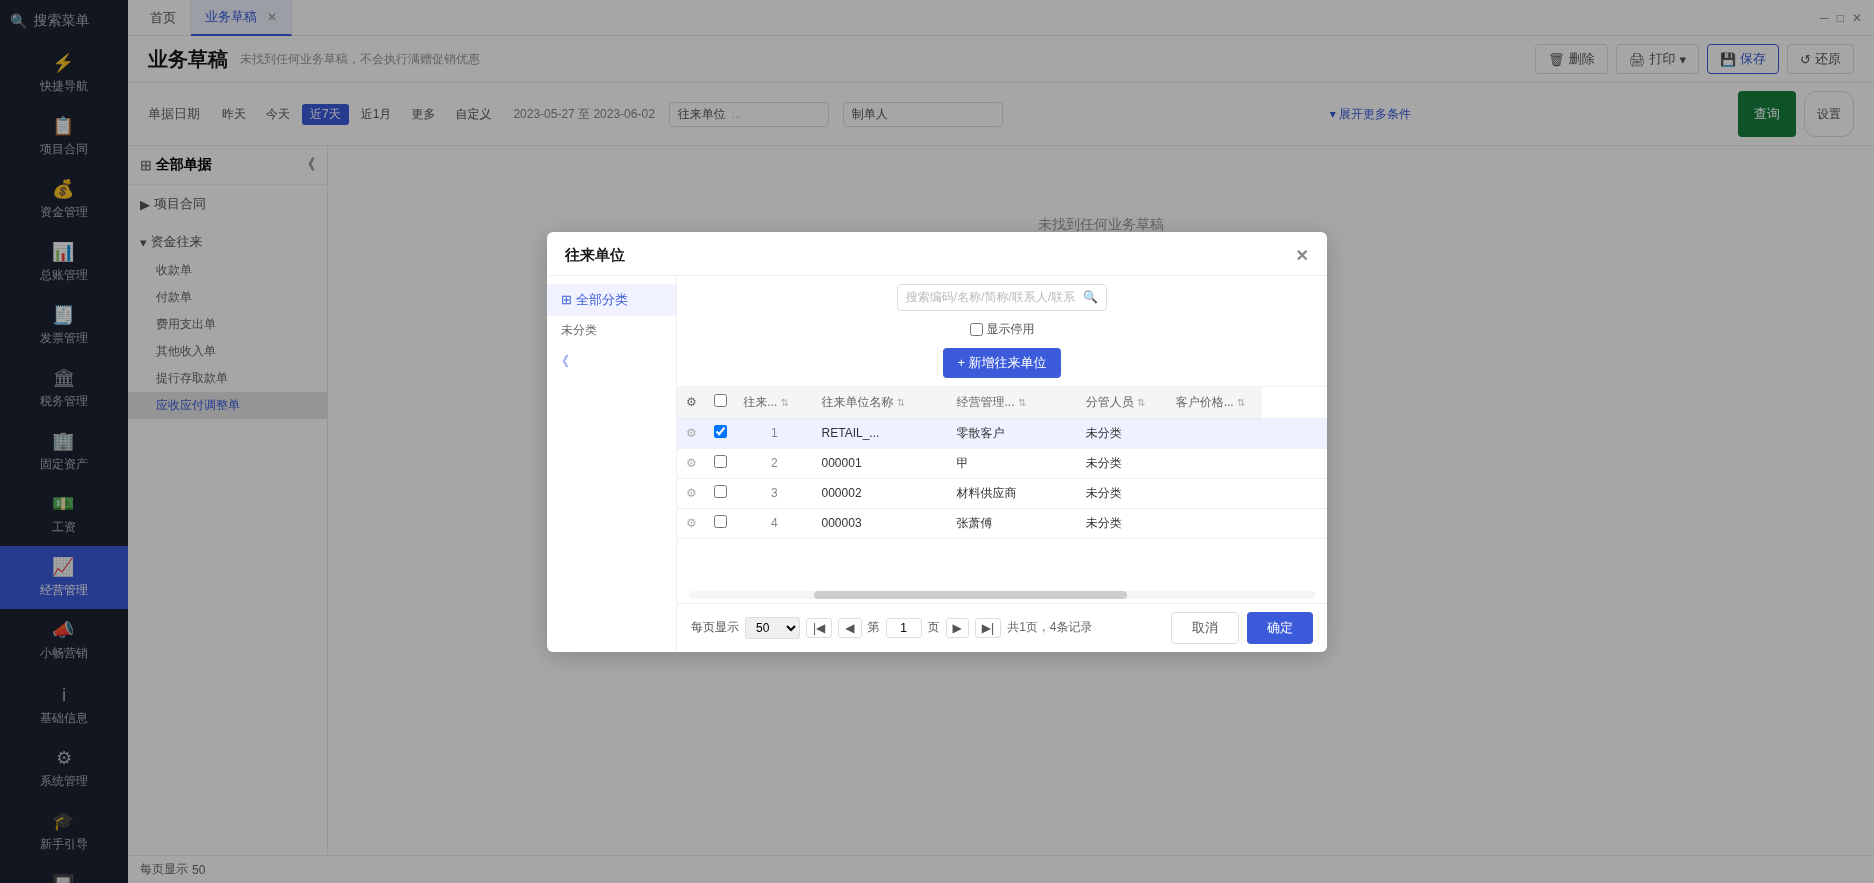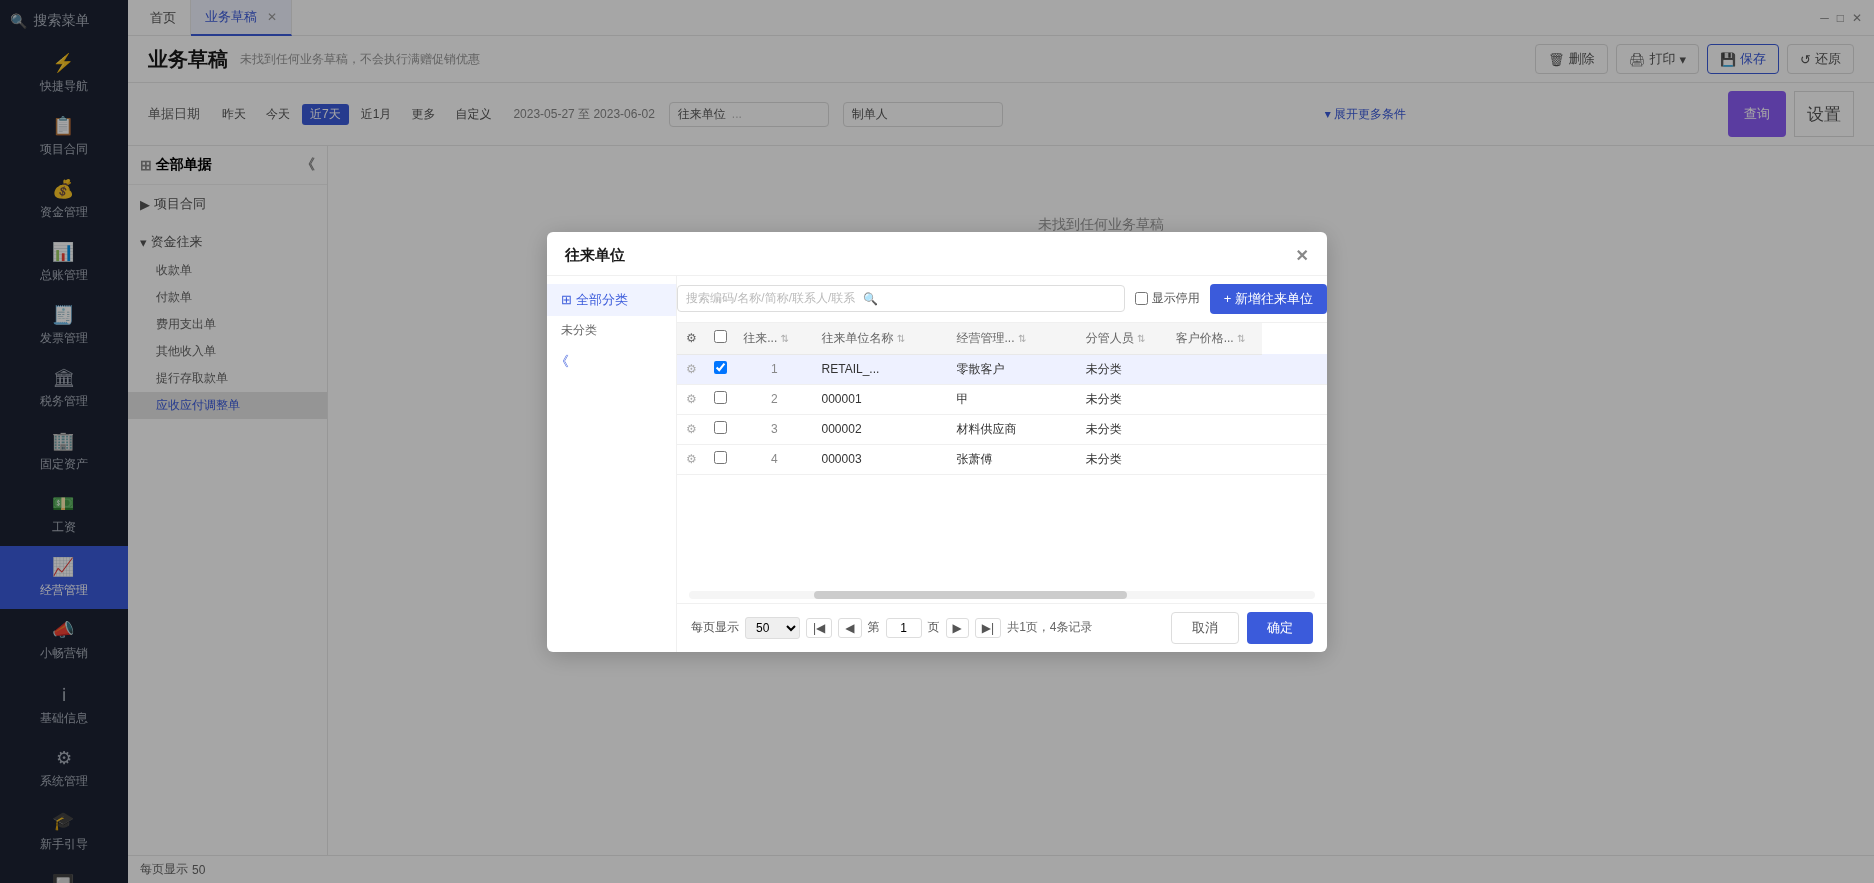--- a/index.html
+++ b/index.html
@@ -84,22 +84,22 @@
     }
     .page-title { font-size: 20px; font-weight: bold; color: #1a1a1a; }
     .page-subtitle { font-size: 12px; color: #999; }
     .header-actions { margin-left: auto; display: flex; gap: 8px; align-items: center; }
     .btn-action {
       display: flex; align-items: center; gap: 4px;
       padding: 5px 12px; border: 1px solid #ddd; border-radius: 4px;
       background: #fff; cursor: pointer; font-size: 13px; color: #555;
     }
     .btn-save { background: #fff; border: 1px solid #3b5bdb; color: #3b5bdb; }
-    .btn-query { background: #8b5cf6; color: #fff; border: none; padding: 14px 16px; border-radius: 4px; font-size: 13px; cursor: pointer; }
-    .btn-settings { background: #fff; border: 1px solid #ddd; color: #555; padding: 5px 12px; border-radius: 0; font-size: 17px; cursor: pointer; }
+    .btn-query { background: #15803d; color: #fff; border: none; padding: 14px 16px; border-radius: 4px; font-size: 13px; cursor: pointer; }
+    .btn-settings { background: #fff; border: 1px solid #ddd; color: #555; padding: 5px 12px; border-radius: 12px; font-size: 12px; cursor: pointer; }
 
     
     .filter-bar {
       background: #fff;
       padding: 8px 20px;
       display: flex;
       align-items: center;
       gap: 14px;
       border-bottom: 1px solid #e8e8e8;
       font-size: 13px;
@@ -150,21 +150,21 @@
     .dialog-body { display: flex; flex: 1; overflow: hidden; }
     .dialog-sidebar { width: 130px; border-right: 1px solid #f0f0f0; padding: 8px 0; }
     .dialog-sidebar-item {
       padding: 7px 14px; font-size: 13px; color: #555; cursor: pointer; display: flex; align-items: center; gap: 4px;
     }
     .dialog-sidebar-item.active { color: #3b5bdb; background: #f0f3ff; }
     .collapse-btn { cursor: pointer; color: #3b5bdb; font-size: 14px; padding: 8px 0 0 8px; }
     .unclassified { padding: 6px 14px; font-size: 12px; color: #666; }
     .dialog-content { flex: 1; display: flex; flex-direction: column; overflow: hidden; }
     .dialog-toolbar {
-      padding: 8px 0; display: flex; align-items: center; gap: 10px; border-bottom: 1px solid #f0f0f0;
+      padding: 8px 12px; display: flex; align-items: center; gap: 10px; border-bottom: 1px solid #f0f0f0; flex-direction: column;
     }
     .search-box {
       display: flex; align-items: center; border: 1px solid #ddd; border-radius: 4px;
       padding: 4px 8px; flex: 1; font-size: 12px; color: #bbb; gap: 4px;
     }
     .checkbox-label { display: flex; align-items: center; gap: 4px; font-size: 12px; color: #555; }
     .btn-add-partner {
       background: #3b5bdb; color: #fff; border: none; border-radius: 4px;
       padding: 6px 14px; font-size: 13px; cursor: pointer; white-space: nowrap;
     }

